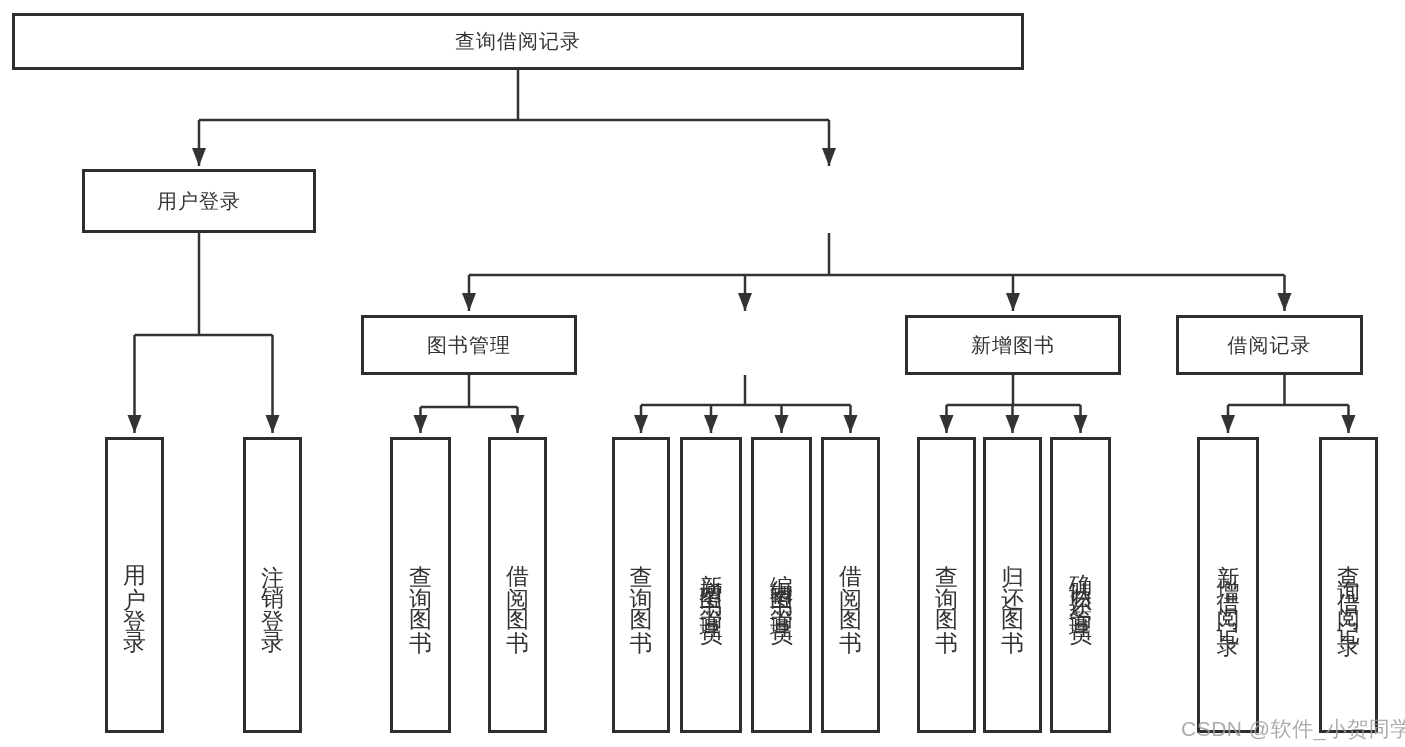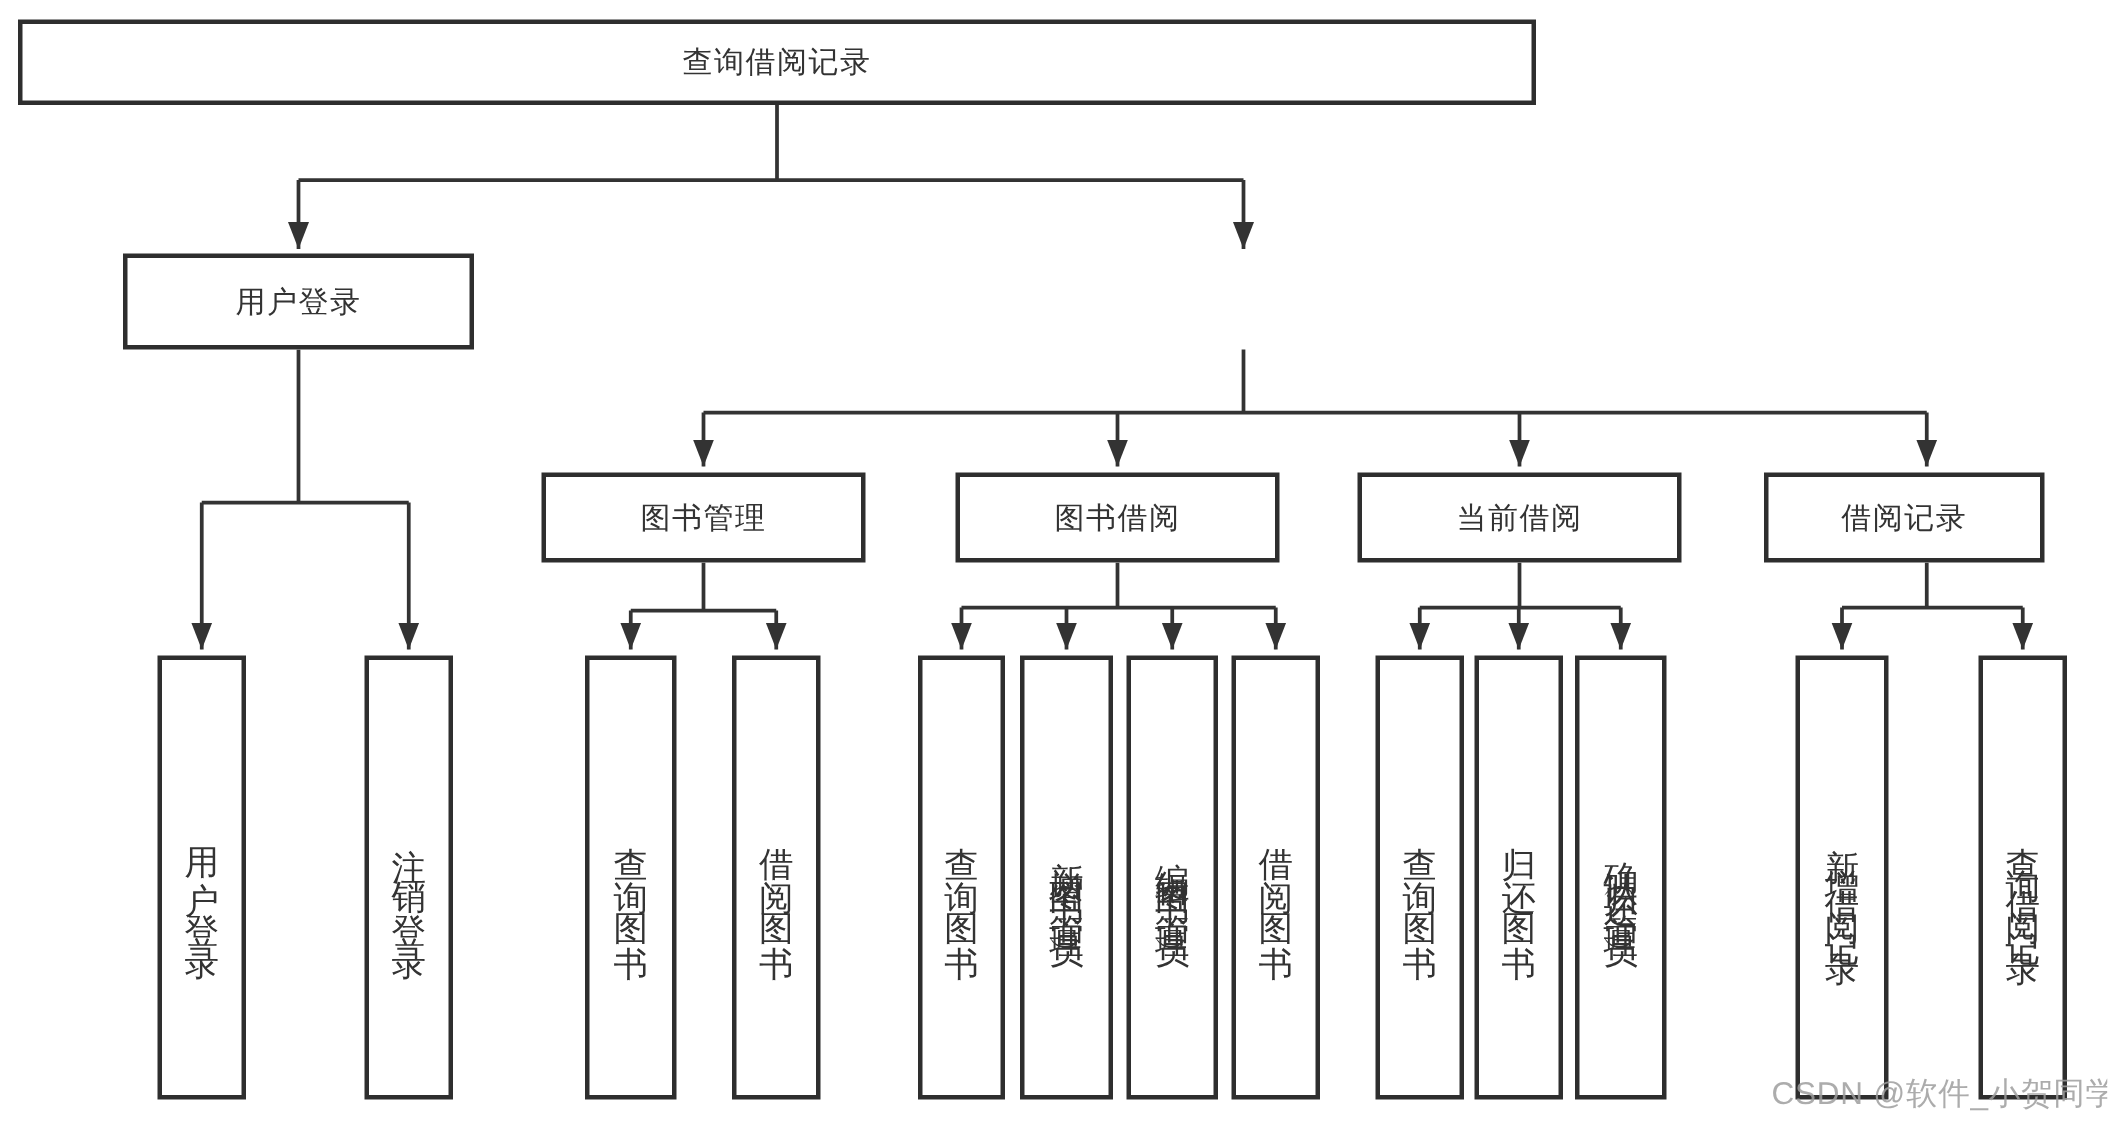--- a/index.html
+++ b/index.html
@@ -113,25 +113,22 @@
     <span class="hlabel">查询借阅记录</span>
   </div>
 
   <div class="node" style="left:82px;top:169px;width:234px;height:64px">
     <span class="hlabel">用户登录</span>
   </div>
 
   <div class="node" style="left:361px;top:315px;width:216px;height:60px">
     <span class="hlabel">图书管理</span>
   </div>
-  <div class="node" style="left:637px;top:315px;width:216px;height:60px">
-    <span class="hlabel">图书借阅</span>
-  </div>
   <div class="node" style="left:905px;top:315px;width:216px;height:60px">
-    <span class="hlabel">当前借阅</span>
+    <span class="hlabel">新增图书</span>
   </div>
   <div class="node" style="left:1176px;top:315px;width:187px;height:60px">
     <span class="hlabel">借阅记录</span>
   </div>
 
   <div class="node" style="left:105px;top:437px;width:59px;height:296px">
     <span class="vlabel sp4">用户登录</span>
   </div>
   <div class="node" style="left:243px;top:437px;width:59px;height:296px">
     <span class="vlabel sp4">注销登录</span>

